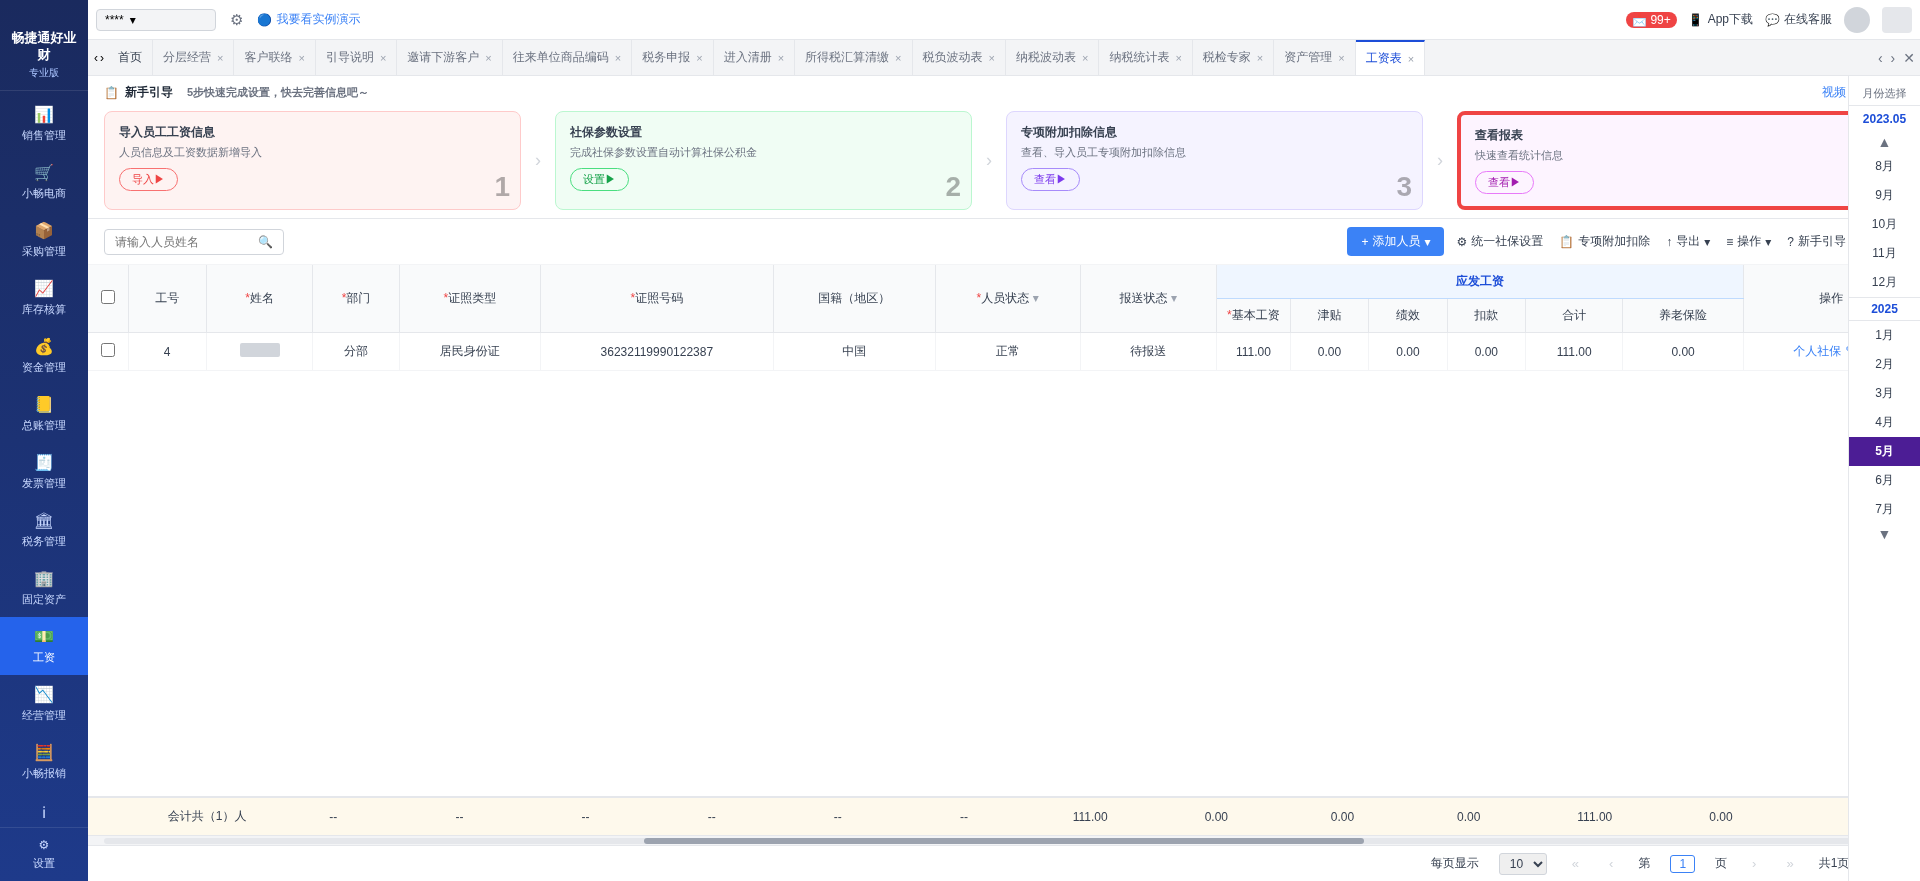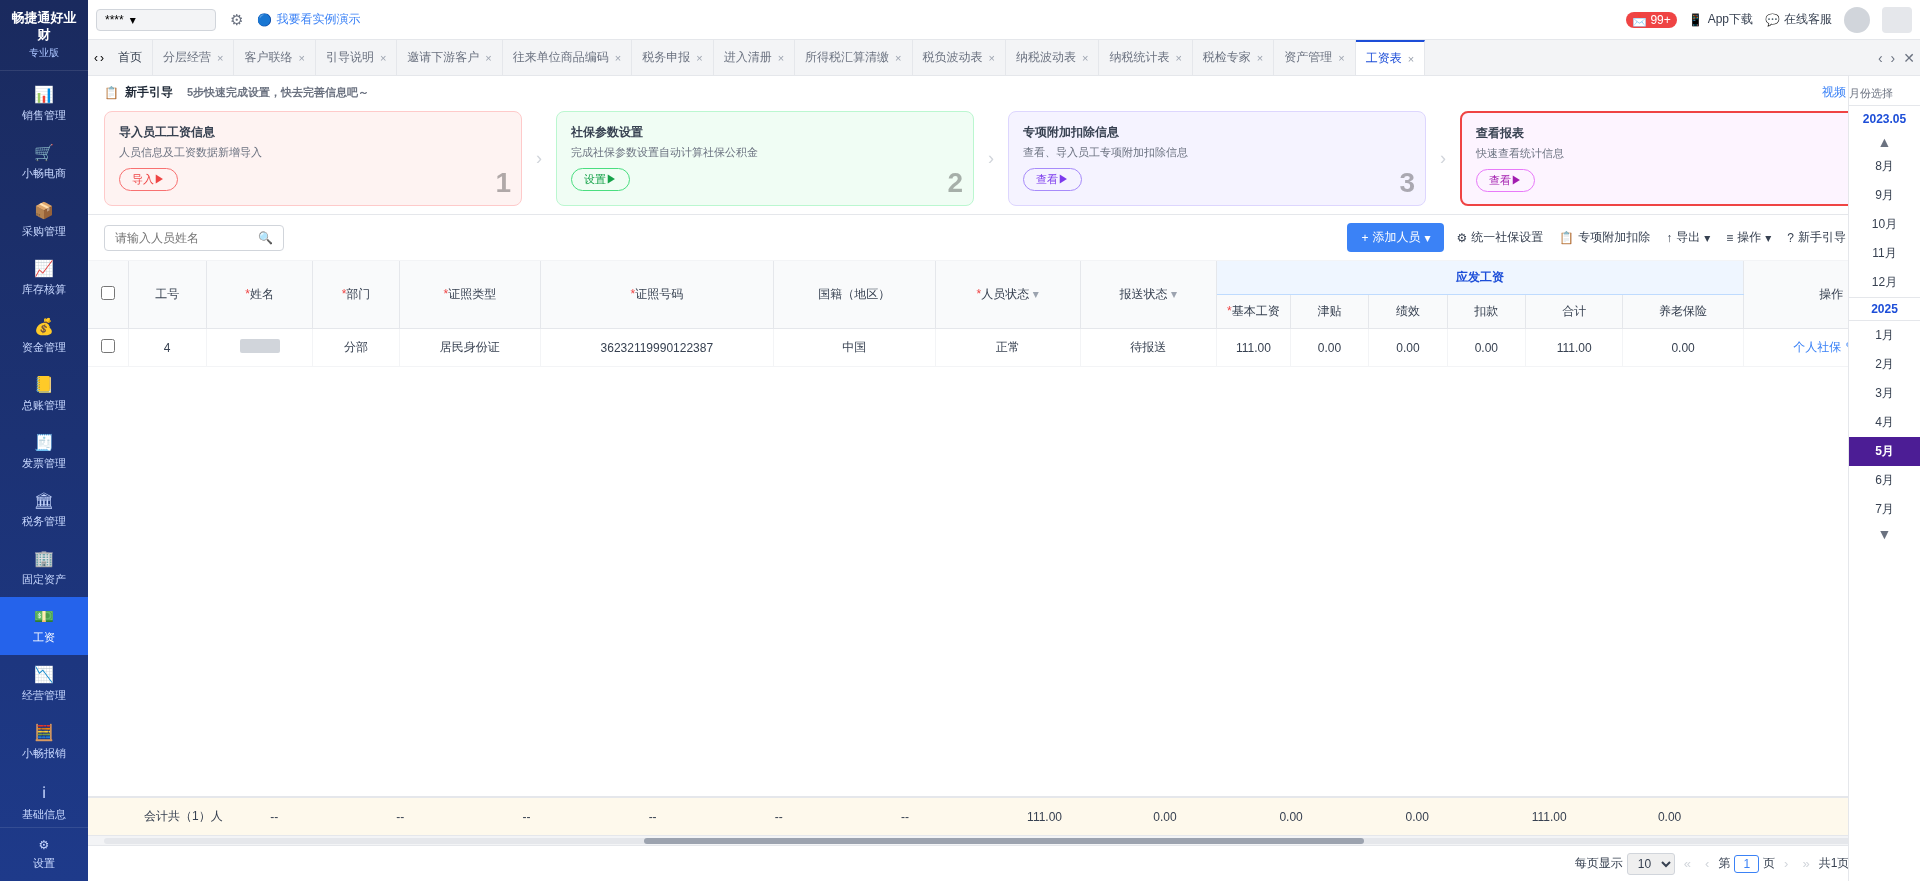--- a/index.html
+++ b/index.html
@@ -9,21 +9,21 @@
     .sidebar {
       position: fixed; left: 0; top: 0; width: 88px; height: 100%;
       background: linear-gradient(180deg, #1a2a5e 0%, #1e3a8a 100%);
       display: flex; flex-direction: column; align-items: center; z-index: 100;
     }
     .sidebar-logo {
       width: 100%; padding: 10px 6px;
       display: flex; flex-direction: column; align-items: center;
       border-bottom: 1px solid rgba(255,255,255,0.1);
     }
-    .sidebar-logo-text { color: #fff; font-size: 13px; font-weight: bold; line-height: 1.3; text-align: center; }
+    .sidebar-logo-text { color: #fff; font-size: 13px; font-weight: bold; line-height: 1.3; text-align: center; margin-top: 20px; }
     .sidebar-logo-sub { color: #aac4ff; font-size: 10px; margin-top: 2px; }
     .sidebar-nav { flex: 1; width: 100%; overflow-y: auto; padding-top: 4px; }
     .sidebar-item {
       width: 100%; padding: 10px 4px;
       display: flex; flex-direction: column; align-items: center;
       color: #c8d8ff; cursor: pointer; transition: background 0.2s;
       position: relative;
     }
     .sidebar-item.active { background: #2563eb; color: #fff; }
     .sidebar-item-label { font-size: 11px; margin-top: 4px; text-align: center; }
@@ -92,21 +92,21 @@
     .guide-sub { font-size: 11px; color: #6b7280; margin-left: 8px; }
     .guide-actions { display: flex; align-items: center; gap: 12px; font-size: 12px; color: #6b7280; cursor: pointer; }
     .guide-steps { display: flex; align-items: stretch; gap: 10px; }
     .guide-step {
       flex: 1; border-radius: 8px; padding: 12px 14px; position: relative;
       min-height: 90px;
     }
     .guide-step-1 { background: #fef3f2; border: 1px solid #fecaca; }
     .guide-step-2 { background: #f0fdf4; border: 1px solid #bbf7d0; }
     .guide-step-3 { background: #f5f3ff; border: 1px solid #ddd6fe; }
-    .guide-step-4 { background: #fdf4ff; border: 2px solid #ef4444; }
+    .guide-step-4 { background: #fdf4ff; border: 4px solid #ef4444; }
     .guide-step-5 { background: #f0f9ff; border: 1px solid #bae6fd; }
     .guide-arrow { display: flex; align-items: center; color: #d1d5db; font-size: 18px; padding: 0 4px; }
     .step-number { font-size: 28px; font-weight: bold; opacity: 0.3; position: absolute; bottom: 6px; right: 10px; }
     .step-title { font-size: 12px; font-weight: 600; color: #374151; margin-bottom: 4px; }
     .step-desc { font-size: 11px; color: #6b7280; line-height: 1.4; }
     .step-btn {
       display: inline-block; margin-top: 8px; padding: 3px 12px;
       border: 1px solid; border-radius: 12px; font-size: 11px; cursor: pointer;
     }
     .step-btn-1 { border-color: #f87171; color: #ef4444; background: transparent; }
@@ -156,27 +156,27 @@
       background: #d1d5db; border-radius: 2px;
     }
     .op-link { color: #3b82f6; cursor: pointer; text-decoration: none; margin: 0 2px; }
 
     
     .table-footer {
       background: #fef9ec; border-top: 2px solid #e5e7eb;
       display: flex; align-items: center; padding: 10px 16px;
       font-size: 12px; color: #374151;
     }
-    .footer-cell { flex: 1; }
+    .footer-cell { text-align: center; flex: 1; }
 
     
     .pagination {
       height: 36px; background: #fff; border-top: 1px solid #e5e7eb;
       display: flex; align-items: center; justify-content: flex-end;
-      padding: 0 16px; gap: 4px; font-size: 12px; color: #374151;
+      padding: 0 16px; gap: 20px; font-size: 12px; color: #374151;
     }
     .page-size-select {
       border: 1px solid #d1d5db; border-radius: 3px; padding: 2px 6px;
       font-size: 12px; cursor: pointer; color: #374151;
     }
     .page-btn { color: #6b7280; cursor: pointer; padding: 2px 5px; font-size: 13px; }
     .page-btn.disabled { color: #d1d5db; cursor: default; }
     .page-current { border: 1px solid #3b82f6; color: #3b82f6; padding: 1px 8px; border-radius: 3px; font-size: 12px; }
 
     
@@ -187,21 +187,21 @@
     .h-scrollbar-track { flex: 1; height: 6px; background: #e5e7eb; border-radius: 3px; position: relative; }
     .h-scrollbar-thumb { position: absolute; left: 30%; width: 40%; height: 100%; background: #9ca3af; border-radius: 3px; }
 
     
     .month-panel {
       position: fixed; right: 0; top: 76px; width: 72px; bottom: 0;
       background: #fff; border-left: 1px solid #e5e7eb;
       display: flex; flex-direction: column; align-items: center;
       z-index: 50; padding-top: 6px;
     }
-    .month-panel-title { font-size: 11px; color: #6b7280; padding: 4px 0; border-bottom: 1px solid #e5e7eb; width: 100%; text-align: left; }
+    .month-panel-title { font-size: 11px; color: #6b7280; padding: 4px 0; border-bottom: 1px solid #e5e7eb; width: 100%; text-align: center; }
     .month-year { font-size: 12px; color: #1d4ed8; font-weight: 600; padding: 6px 0; }
     .month-nav { color: #6b7280; cursor: pointer; font-size: 14px; padding: 2px 8px; }
     .month-item {
       width: 100%; padding: 6px 0; text-align: center;
       font-size: 12px; color: #374151; cursor: pointer;
     }
     .month-item.active { background: #4c1d95; color: #fff; font-weight: 600; }
 
     
     input[type=checkbox] { width: 14px; height: 14px; cursor: pointer; }

